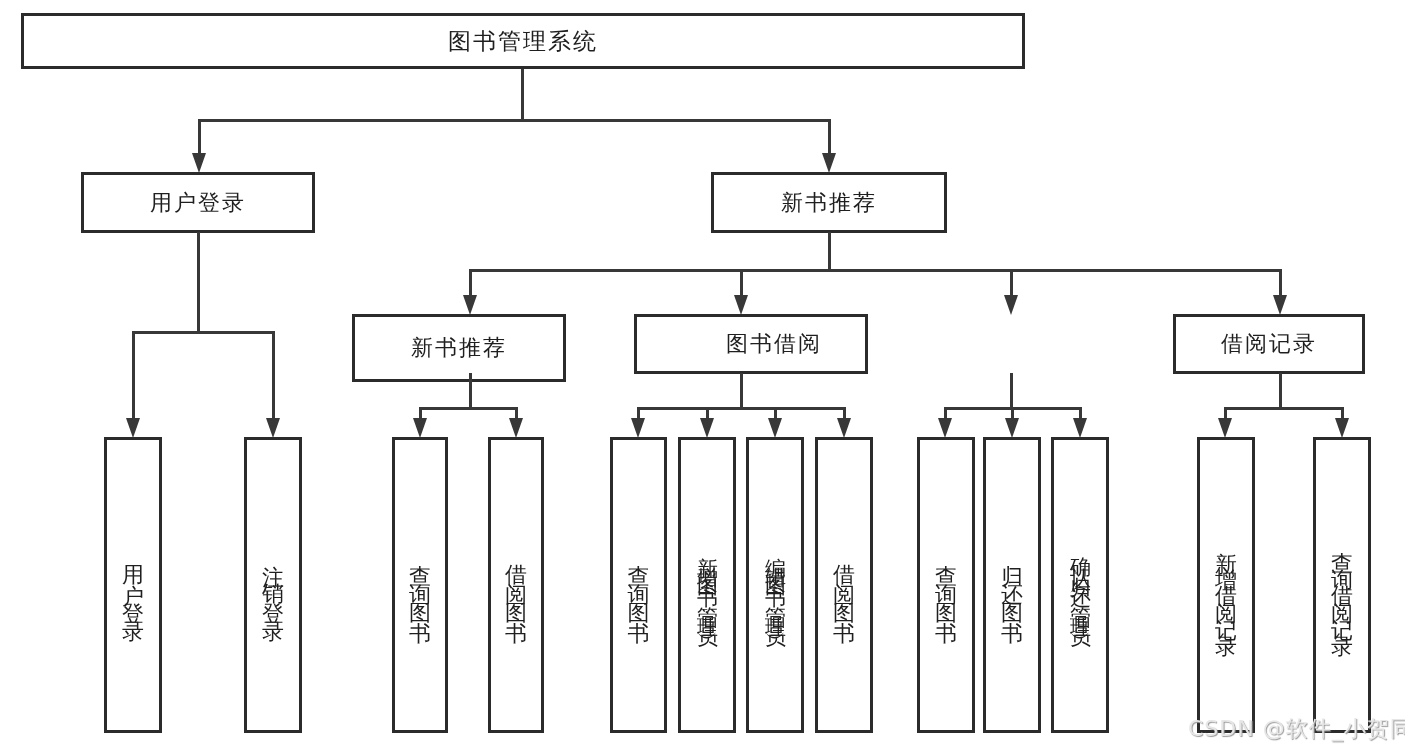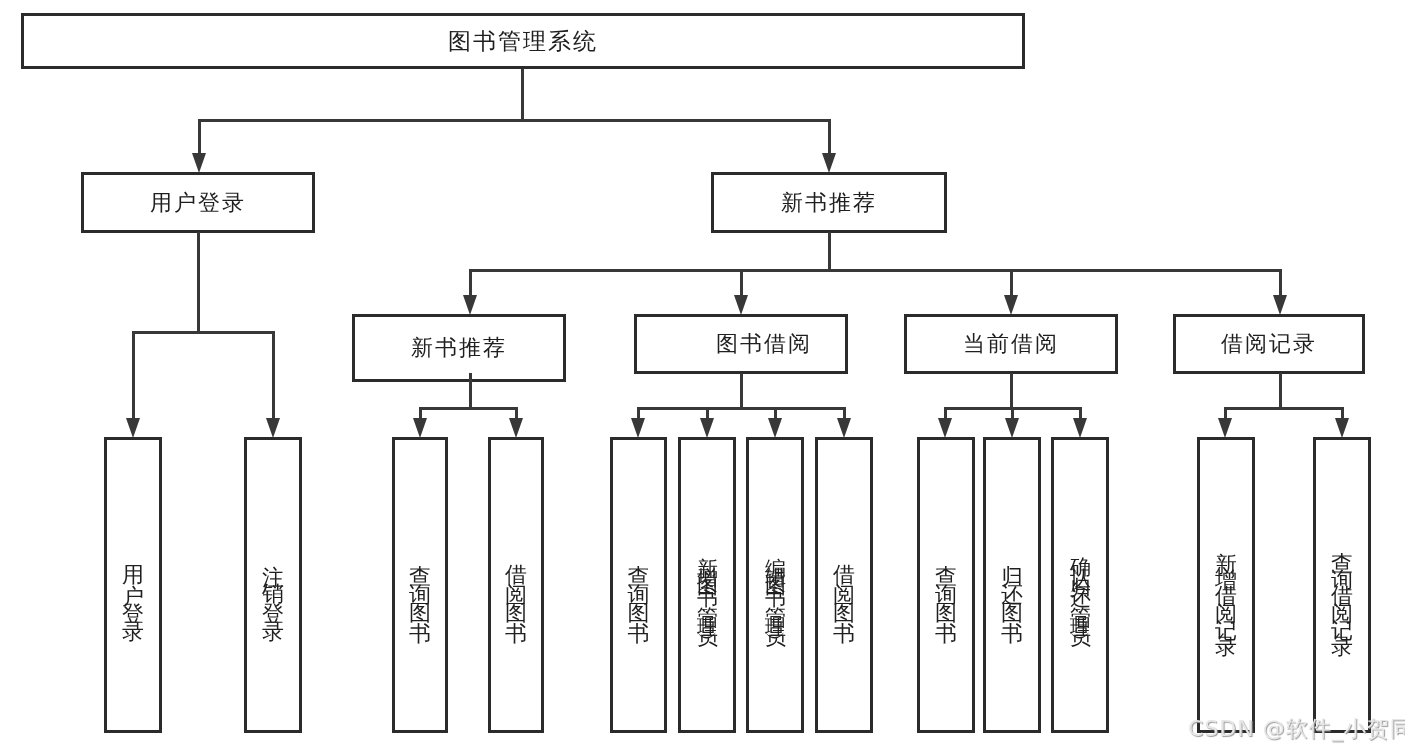--- a/index.html
+++ b/index.html
@@ -80,25 +80,22 @@
   <div class="vl" style="left:197px;top:232px;height:100px;"></div>
   <div class="hl" style="left:132px;top:331px;width:142px;"></div>
   <div class="vl" style="left:132px;top:331px;height:87px;"></div>
   <div class="ah" style="left:126px;top:418px;"></div>
   <div class="vl" style="left:272px;top:331px;height:87px;"></div>
   <div class="ah" style="left:266px;top:418px;"></div>
 
   <div class="node" style="left:352px;top:314px;width:214px;height:68px;">
     <span>新书推荐</span>
   </div>
-  <div class="node" style="left:634px;top:314px;width:214px;height:60px;padding-left:46px;">
+  <div class="node" style="left:634px;top:314px;width:234px;height:60px;padding-left:46px;">
     <span>图书借阅</span>
-  </div>
-  <div class="node" style="left:904px;top:314px;width:214px;height:60px;">
-    <span>当前借阅</span>
   </div>
   <div class="node" style="left:1173px;top:314px;width:192px;height:60px;">
     <span>借阅记录</span>
   </div>
 
   <div class="vl" style="left:469px;top:373px;height:35px;"></div>
   <div class="hl" style="left:419px;top:407px;width:99px;"></div>
   <div class="vl" style="left:419px;top:407px;height:11px;"></div>
   <div class="ah" style="left:413px;top:418px;"></div>
   <div class="vl" style="left:515px;top:407px;height:11px;"></div>

